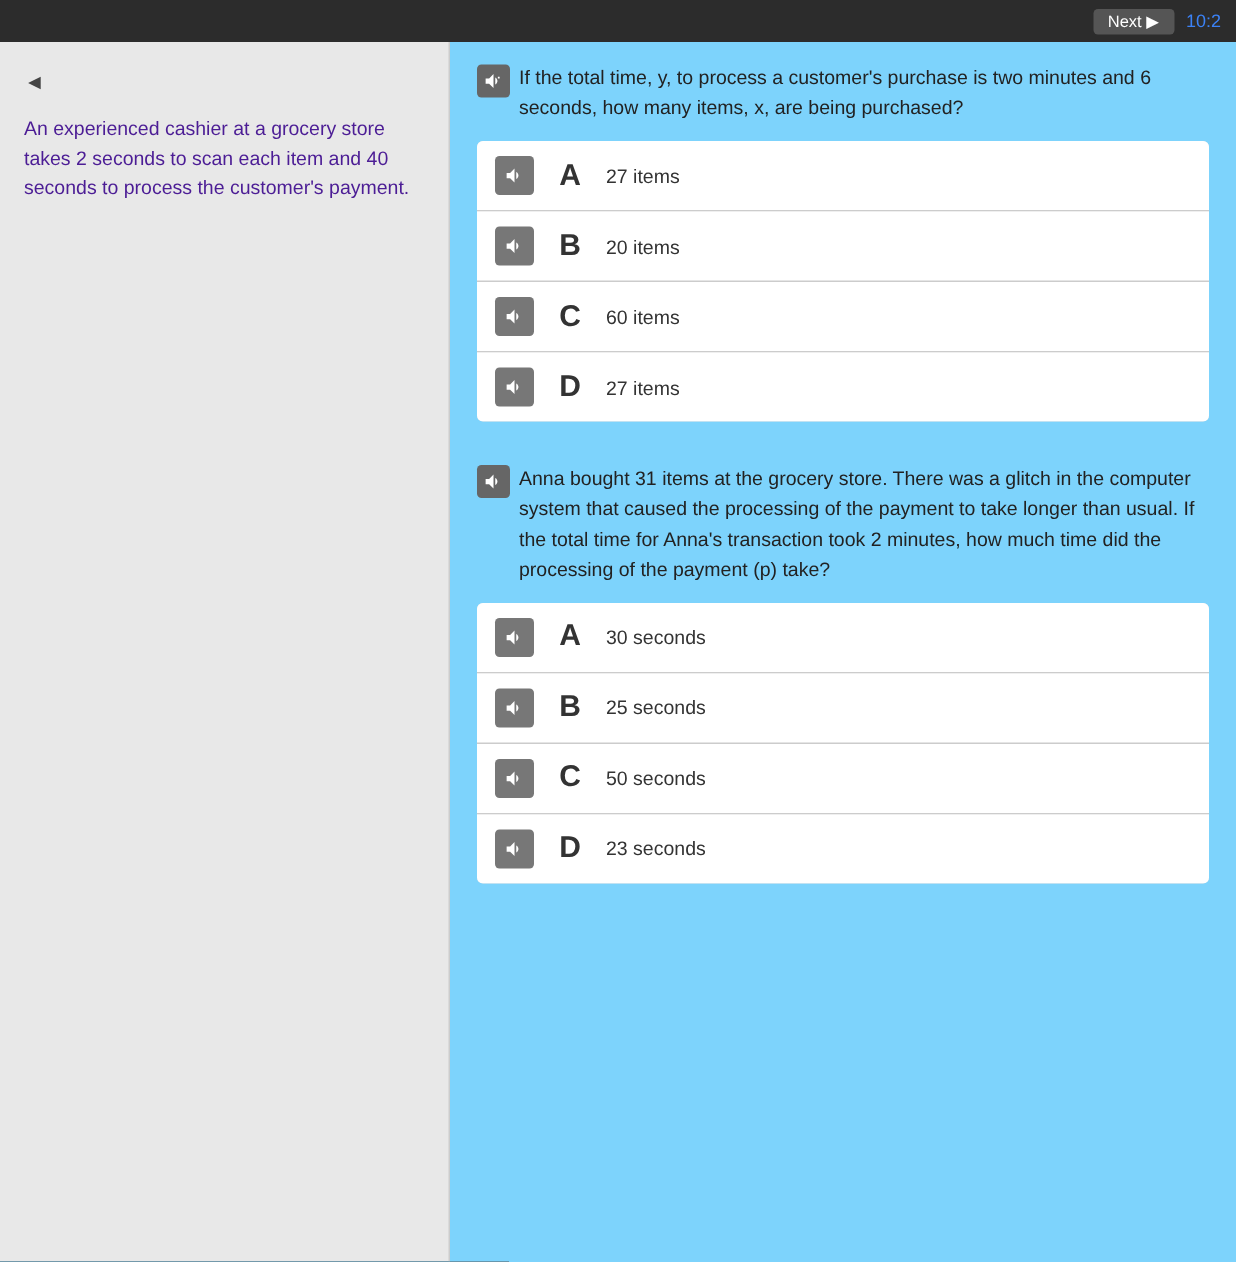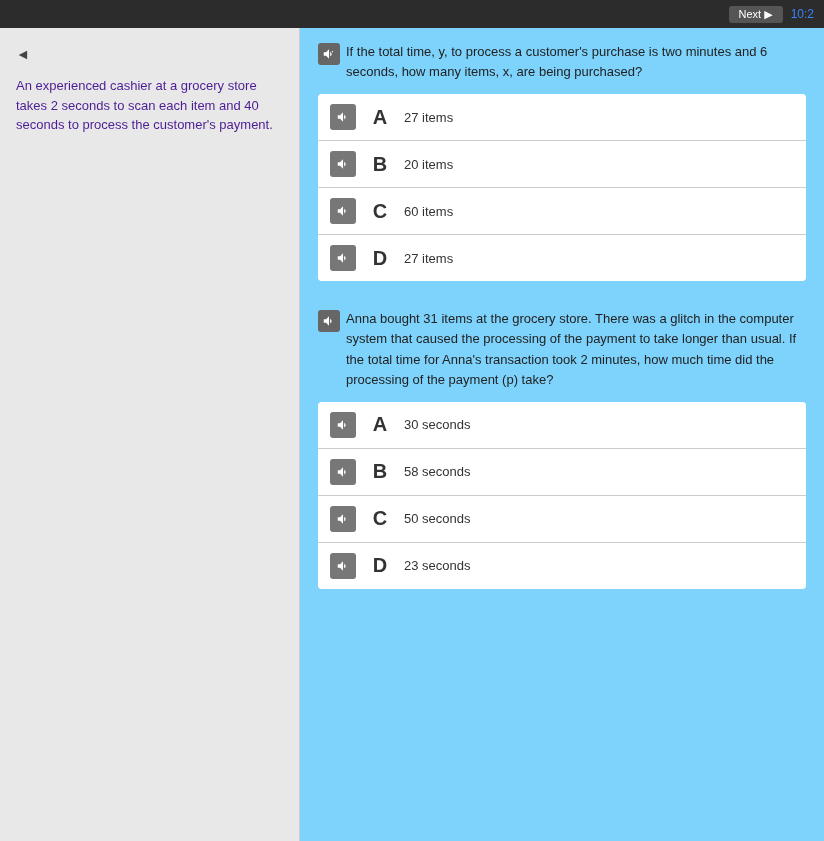--- a/index.html
+++ b/index.html
@@ -261,21 +261,21 @@
           <span class="answer-letter">A</span>
           <span class="answer-text">30 seconds</span>
         </div>
         <div class="answer-row">
           <span class="answer-speaker">
             <svg viewBox="0 0 24 24">
                 <path d="M3 9v6h4l5 5V4L7 9H3zm13.5 3c0-1.77-1.02-3.29-2.5-4.03v8.05c1.48-.73 2.5-2.25 2.5-4.02z"></path>
               </svg>
           </span>
           <span class="answer-letter">B</span>
-          <span class="answer-text">58 seconds</span>
+          <span class="answer-text">25 seconds</span>
         </div>
         <div class="answer-row">
           <span class="answer-speaker">
             <svg viewBox="0 0 24 24">
                 <path d="M3 9v6h4l5 5V4L7 9H3zm13.5 3c0-1.77-1.02-3.29-2.5-4.03v8.05c1.48-.73 2.5-2.25 2.5-4.02z"></path>
               </svg>
           </span>
           <span class="answer-letter">C</span>
           <span class="answer-text">50 seconds</span>
         </div>

